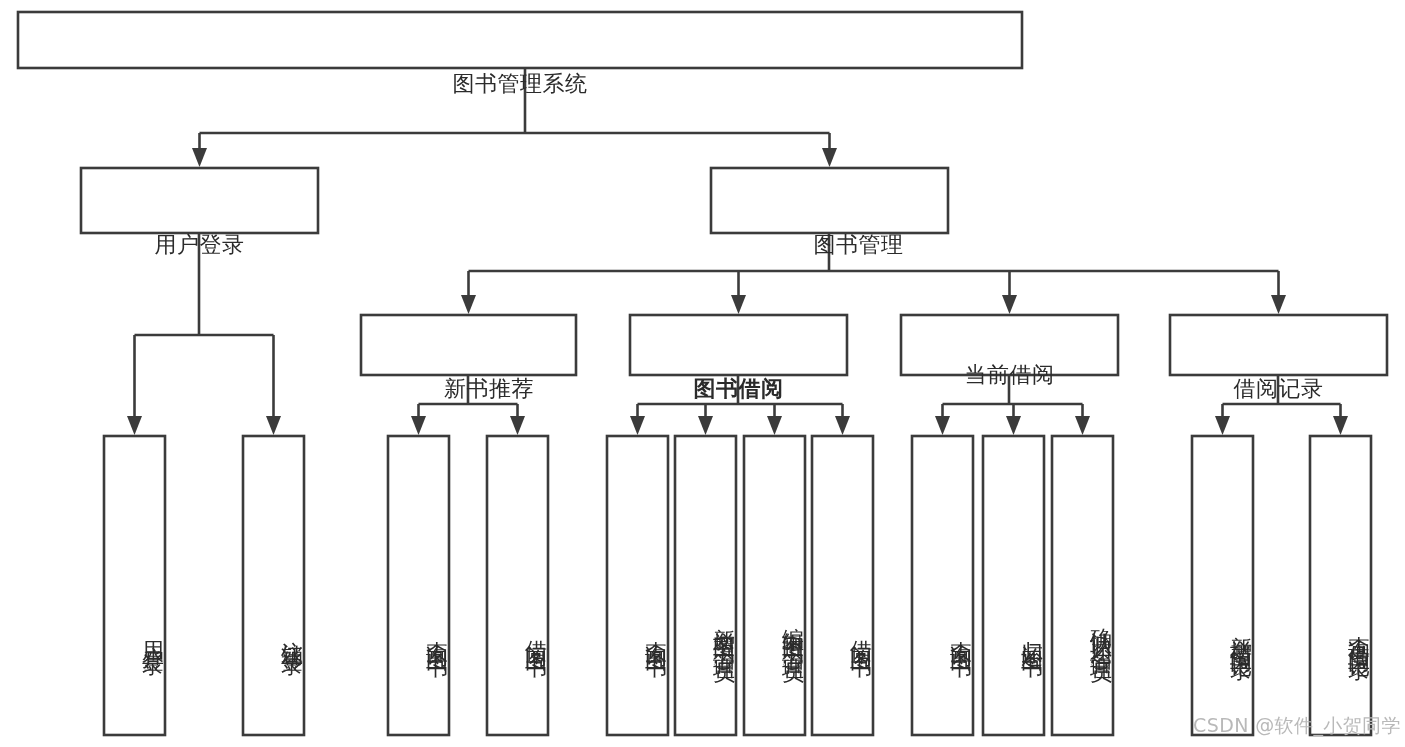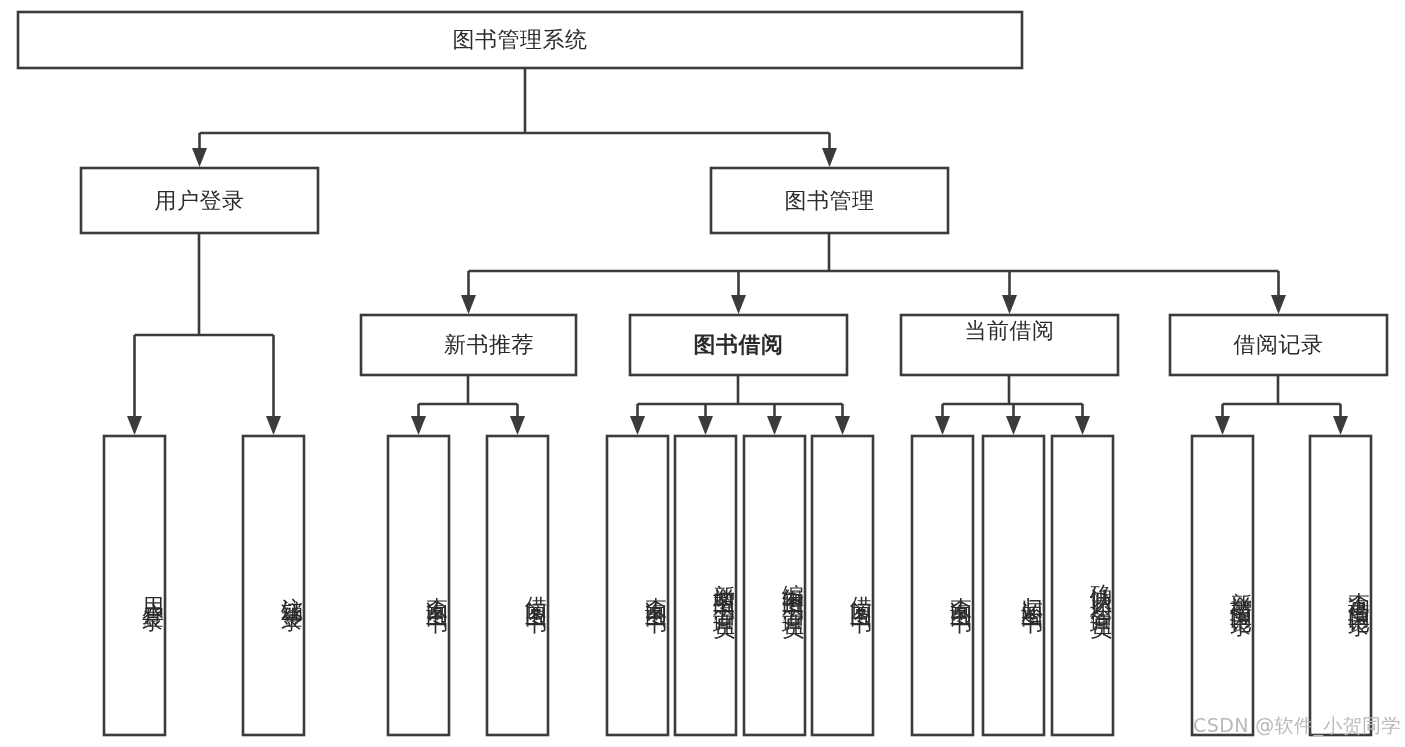--- a/index.html
+++ b/index.html
@@ -40,20 +40,21 @@
     stroke: none;
   }
   .node-label {
     position: absolute;
     display: flex;
     align-items: center;
     justify-content: center;
     color: #2b2b2b;
     text-align: center;
     pointer-events: none;
+    margin-top: 44px;
   }
   .node-label.horizontal {
     font-size: 22px;
     letter-spacing: 0.5px;
     line-height: 1.25;
   }
   .node-label.vertical {
     writing-mode: vertical-rl;
     text-orientation: upright;
     font-size: 22px;
@@ -164,21 +165,21 @@
         <rect x="912" y="436" width="61" height="299" class="node-box"></rect>
         <rect x="983" y="436" width="61" height="299" class="node-box"></rect>
         <rect x="1052" y="436" width="61" height="299" class="node-box"></rect>
         <rect x="1192" y="436" width="61" height="299" class="node-box"></rect>
         <rect x="1310" y="436" width="61" height="299" class="node-box"></rect>
       </g>
   </svg>
   <div id="label-layer">
       <div class="node-label horizontal" style="left: 18px; top: 12px; width: 1004px; height: 56px;">图书管理系统</div>
       <div class="node-label horizontal" style="left: 81px; top: 168px; width: 237px; height: 65px;">用户登录</div>
-      <div class="node-label horizontal" style="left: 711px; top: 168px; width: 237px; height: 65px;">图书管理</div>
+      <div class="node-label horizontal" style="left: 740px; top: 168px; width: 237px; height: 65px;">图书管理</div>
       <div class="node-label horizontal" style="left: 361px; top: 315px; width: 192px; height: 60px; padding-left: 32px;">新书推荐</div>
       <div class="node-label horizontal" style="left: 630px; top: 315px; width: 217px; height: 60px; font-weight: bold;">图书借阅</div>
       <div class="node-label horizontal" style="left: 901px; top: 301px; width: 217px; height: 60px;">当前借阅</div>
       <div class="node-label horizontal" style="left: 1170px; top: 315px; width: 217px; height: 60px;">借阅记录</div>
       <div class="node-label vertical" style="left: 104px; top: 436px; width: 61px; height: 299px;">用户登录</div>
       <div class="node-label vertical" style="left: 243px; top: 436px; width: 61px; height: 299px;">注销登录</div>
       <div class="node-label vertical" style="left: 388px; top: 436px; width: 61px; height: 299px;">查询图书</div>
       <div class="node-label vertical" style="left: 487px; top: 436px; width: 61px; height: 299px;">借阅图书</div>
       <div class="node-label vertical" style="left: 607px; top: 436px; width: 61px; height: 299px;">查询图书</div>
       <div class="node-label vertical" style="left: 675px; top: 436px; width: 61px; height: 299px;">新增图书（管理员）</div>

